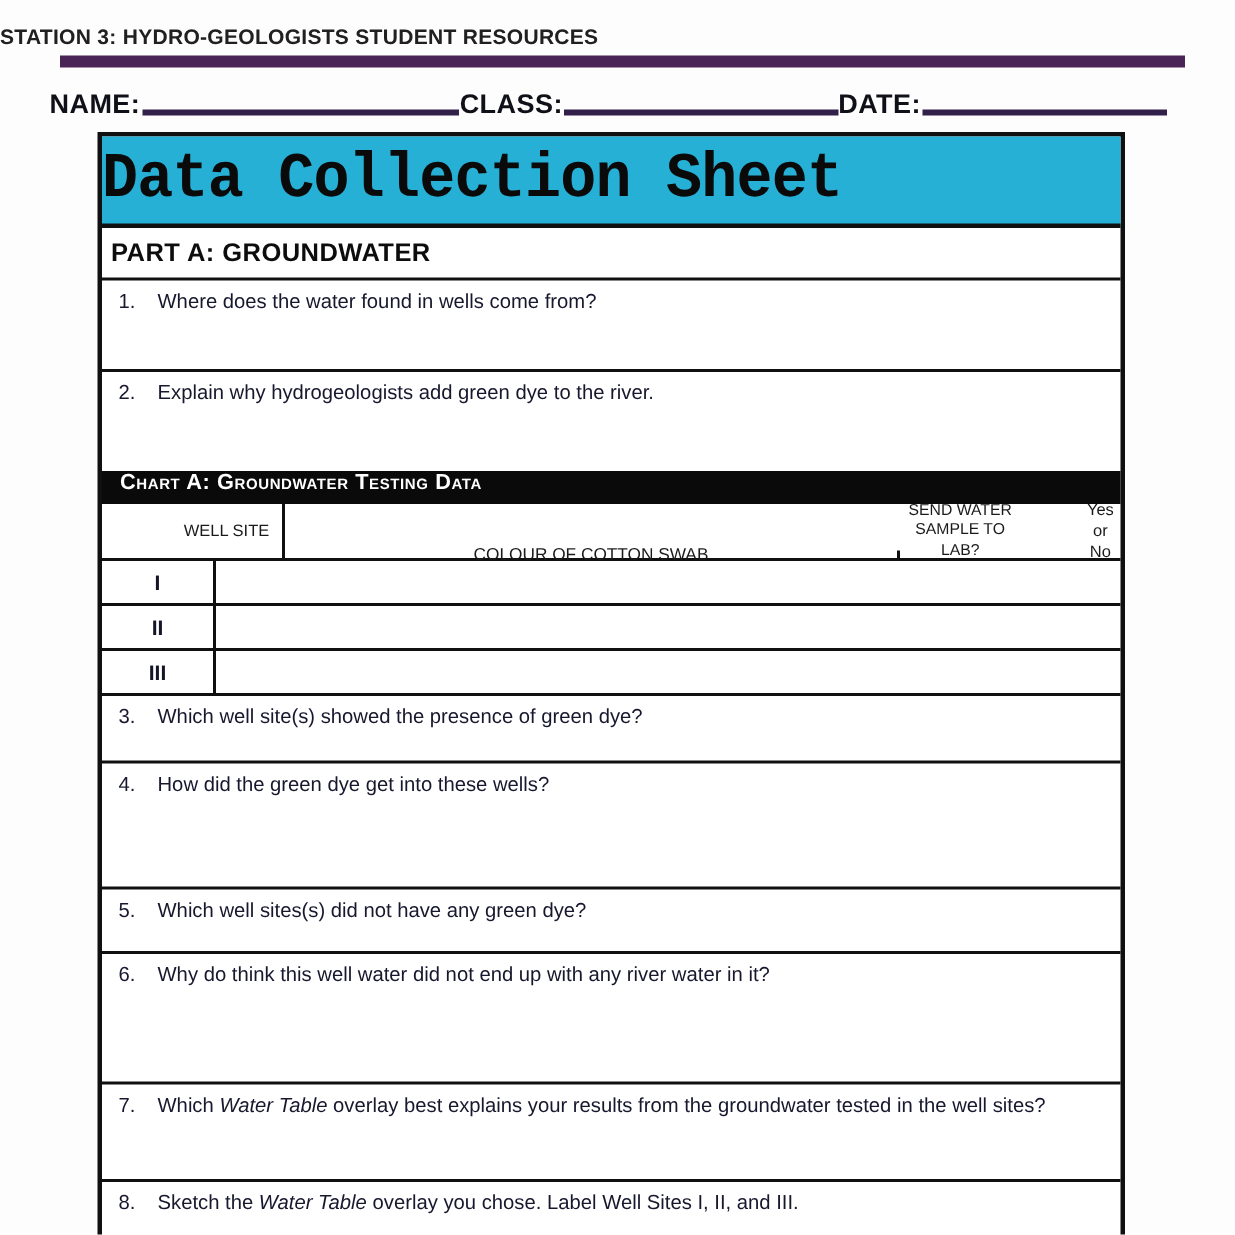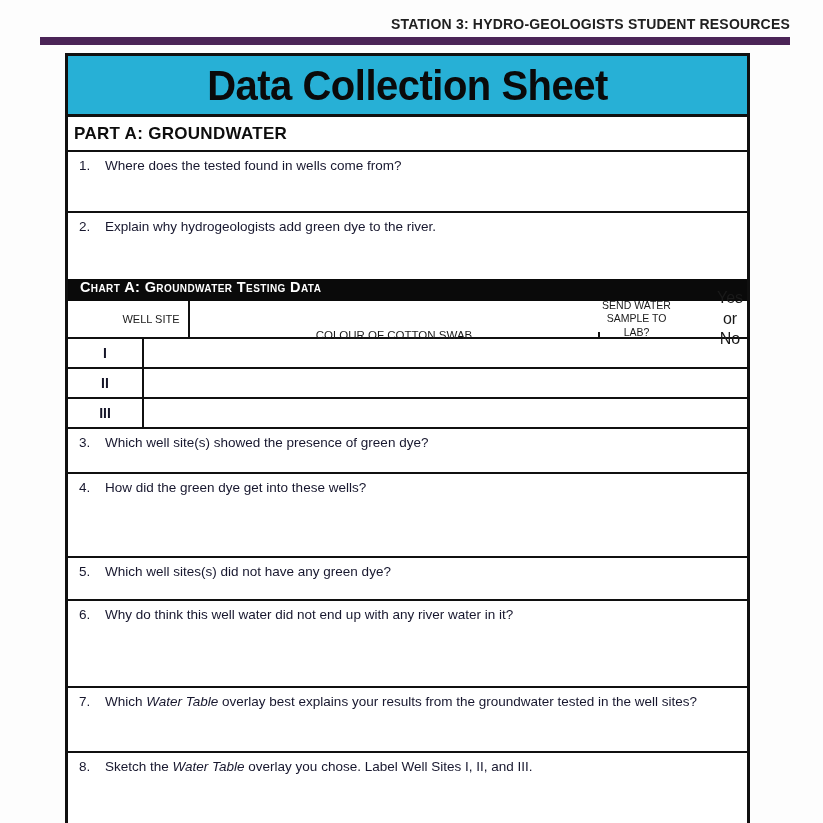--- a/index.html
+++ b/index.html
@@ -3,33 +3,33 @@
 <meta charset="utf-8">
 <style>
   :root{
     --cyan:#27b0d6; --purple:#4b2457; --underline:#33204a; --bar:#0a0a0a; --ink:#17172e; --line:#101010;
   }
   *{box-sizing:border-box; margin:0; padding:0;}
   html,body{width:823px;height:823px;}
   body{background:#fdfdfd; font-family:"Liberation Sans", sans-serif; overflow:hidden;}
   .page{position:relative; width:823px; height:823px; overflow:hidden;}
 
-  .top-header{margin:16px 33px 0 0; text-align:right; font-weight:bold; font-size:14px; color:#202020; letter-spacing:0.2px;}
+  .top-header{margin:16px 33px 0 0; text-align:left; font-weight:bold; font-size:14px; color:#202020; letter-spacing:0.2px;}
   .purple-bar{margin:5px 33px 0 40px; height:8px; background:var(--purple);}
 
   .fields{display:flex; align-items:flex-end; margin:14px 45px 0 33px; font-weight:bold; font-size:18px; color:#101018;}
   .fields .lbl{flex:none; letter-spacing:0.3px;}
   .fields .ul{height:4px; background:var(--underline); margin:0 0 3px 1px;}
   .ul-name{flex:1.30; margin-right:9px;}
   .ul-class{flex:1.12; margin-right:7px;}
   .ul-date{flex:1.00;}
 
   .main-box{margin:8px 0 0 65px; width:685px; height:780px; border:3px solid var(--line); background:#fff;}
 
-  .title-bar{height:61px; background:var(--cyan); border-bottom:3px solid var(--line); display:flex; align-items:center; justify-content:center;}
+  .title-bar{height:61px; background:var(--cyan); border-bottom:3px solid var(--line); display:flex; align-items:center; font-family:Liberation Mono, monospace;}
   .title-text{font-size:40px; font-weight:900; letter-spacing:-0.5px; color:#0a0a0a; transform:scaleY(1.06);}
 
   .section-row{height:35px; border-bottom:2px solid var(--line); display:flex; align-items:center; padding-left:6px; font-weight:bold; font-size:17px; color:#0d0d0d; letter-spacing:0.3px;}
 
   .q-row{display:flex; padding:6px 12px 0 11px; font-size:13.5px; color:var(--ink); border-bottom:2px solid var(--line); line-height:1.25;}
   .q-num{flex:none; width:17px;}
   .q-text{margin-left:9px;}
   .it{font-style:italic;}
   .h-q1{height:61px;}
   .h-q2{height:66px; border-bottom:none;}
@@ -43,43 +43,51 @@
   .chart-bar{height:22px; background:var(--bar); color:#fff; display:flex; padding-left:12px; font-weight:bold; font-variant:small-caps; font-size:14.5px; letter-spacing:0.4px;}
 
   .tbl{width:100%;}
   .trow{display:flex; border-bottom:2px solid var(--line);}
   .thead{height:38px;padding-left:46px;}
   .tdata{height:30px;}
   .cell{display:flex; align-items:center; justify-content:center; text-align:center; color:#1a1a1a;}
   .c1{width:76px; flex:none; border-right:2px solid var(--line); font-size:11px;}
   .c2{width:410px; flex:none; border-right:2px solid var(--line); font-size:11.5px;margin-top:31px;}
   .c3{flex:1; flex-direction:row; font-size:10.5px; line-height:1.3; padding:1px 2px;gap:44px;}
-  .c3 .sub{font-size:16px;}
+  .c3 .sub{font-size:11px;}
   .roman{font-weight:bold; font-size:14px; color:#151528;}
 </style>
 </head>
 <body>
 
 <div class="page">
 
   <div class="top-header">STATION 3: HYDRO-GEOLOGISTS STUDENT RESOURCES</div>
   <div class="purple-bar"></div>
 
+  <div class="fields">
+    <span class="lbl">NAME:</span>
+    <span class="ul ul-name"></span>
+    <span class="lbl">CLASS:</span>
+    <span class="ul ul-class"></span>
+    <span class="lbl">DATE:</span>
+    <span class="ul ul-date"></span>
+  </div>
 
   <div class="main-box">
 
     <div class="title-bar">
       <div class="title-text">Data Collection Sheet</div>
     </div>
 
     <div class="section-row">PART A: GROUNDWATER</div>
 
     <div class="q-row h-q1">
       <span class="q-num">1.</span>
-      <span class="q-text"><span>Where does the tested found in wells come from?</span></span>
+      <span class="q-text"><span>Where does the water found in wells come from?</span></span>
     </div>
 
     <div class="q-row h-q2">
       <span class="q-num">2.</span>
       <span class="q-text"><span>Explain why hydrogeologists add green dye to the river.</span></span>
     </div>
 
     <div class="chart-bar">
       <span>Chart A: Groundwater Testing Data</span>
     </div>

